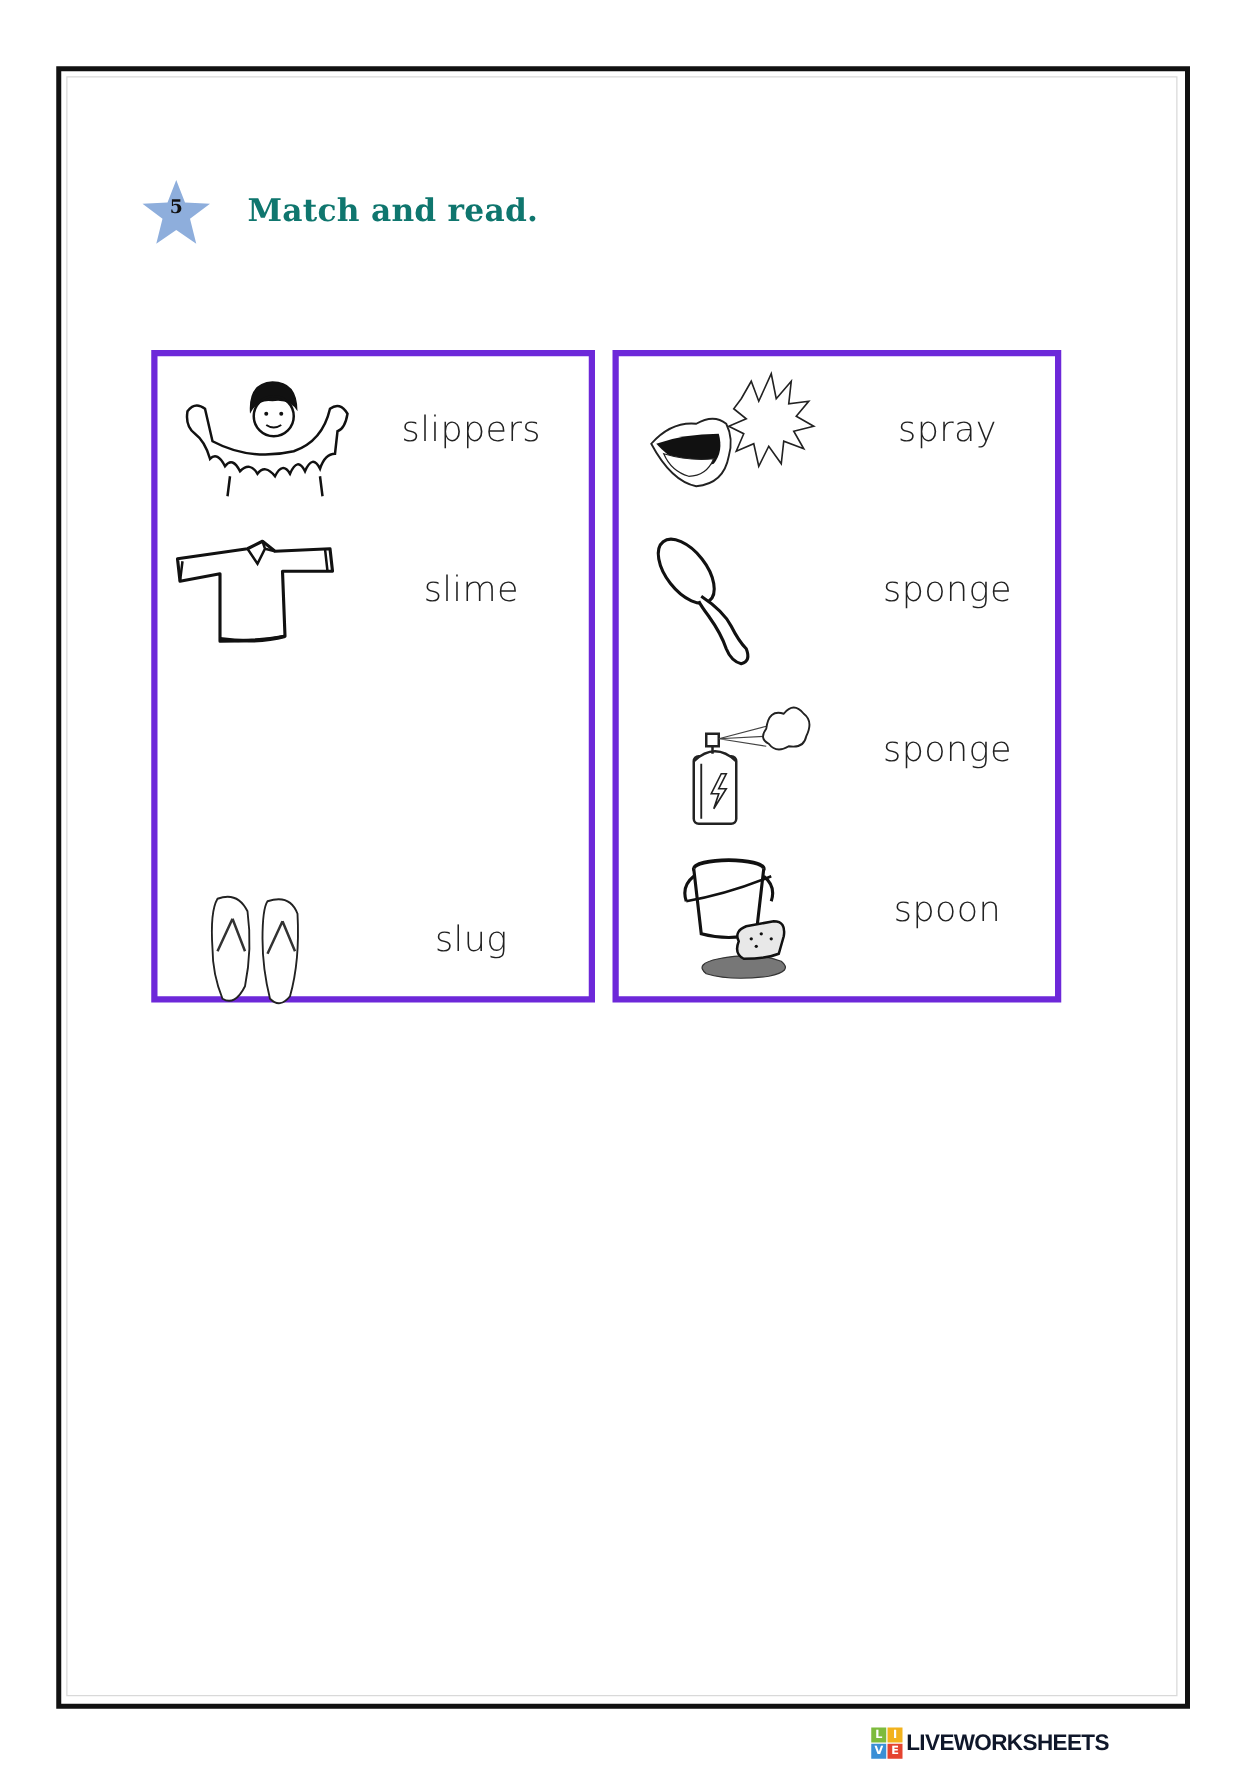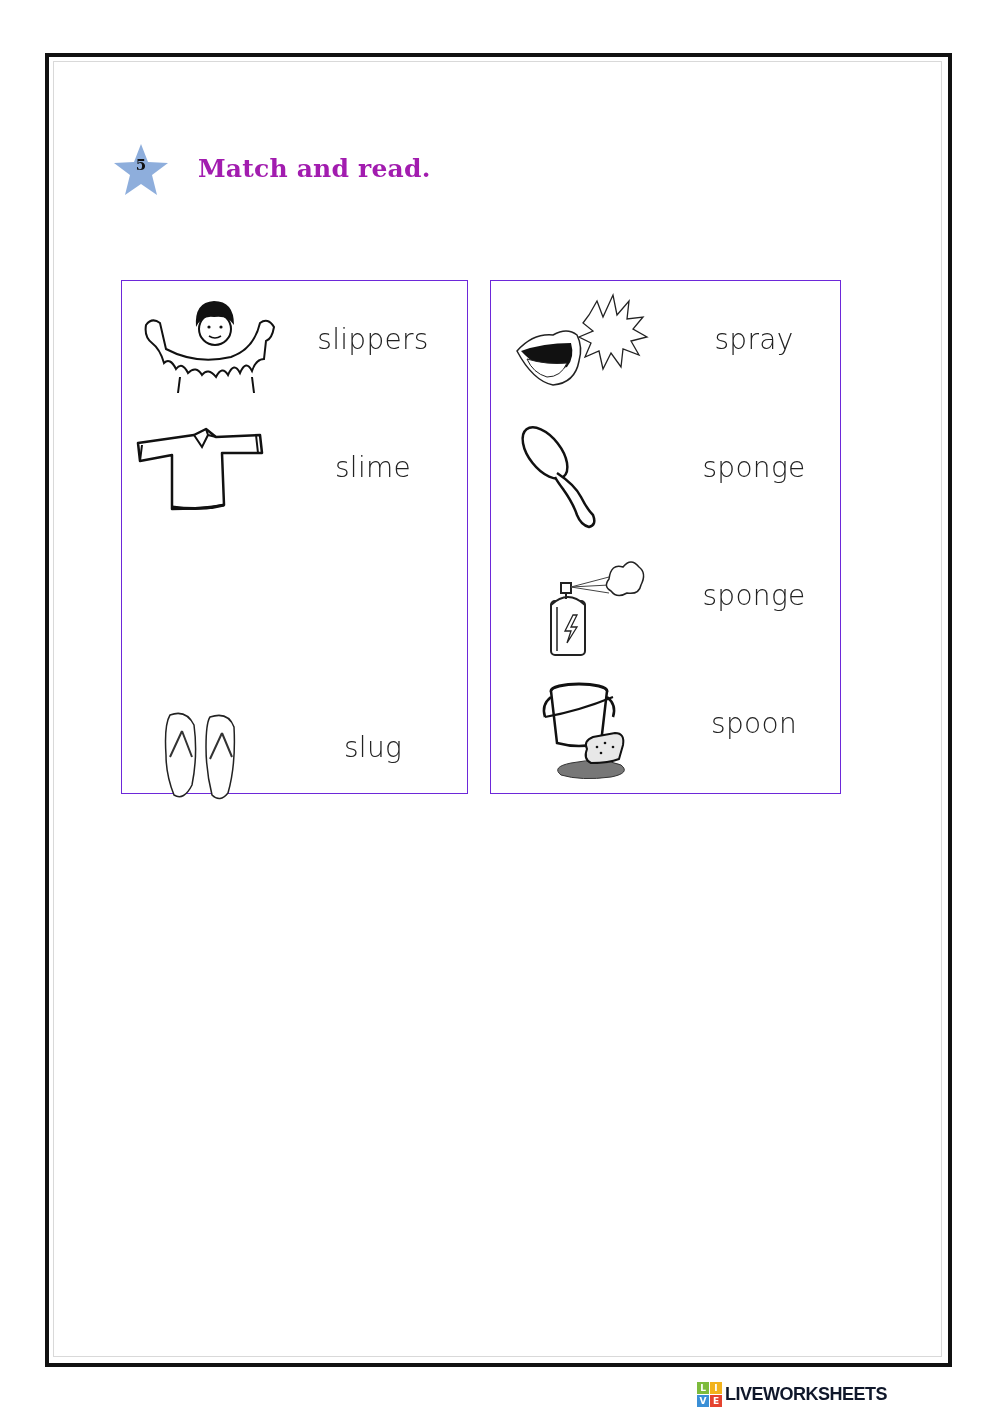--- a/index.html
+++ b/index.html
@@ -3,22 +3,22 @@
 <meta charset="utf-8">
 <style>
   html, body { margin:0; padding:0; background:#ffffff; }
   body { width:1000px; height:1413px; position:relative; overflow:hidden; font-family:"DejaVu Sans", sans-serif; }
   .frame { position:absolute; left:45px; top:53px; width:899px; height:1306px; border:4px solid #111; background:#fff; }
   .frame-inner { position:absolute; left:4px; top:4px; right:6px; bottom:6px; border:1px solid #d9d9d9; }
   .header { position:absolute; left:112px; top:142px; height:56px; display:flex; align-items:center; }
   .star { position:relative; width:58px; height:56px; }
   .star svg { position:absolute; left:0; top:0; }
   .star-num { position:absolute; left:0; top:14px; width:58px; text-align:center; font-family:"DejaVu Serif", serif; font-weight:bold; font-size:15px; color:#111; }
-  .title { position:absolute; left:86px; top:12px; white-space:nowrap; font-family:"DejaVu Serif", serif; font-weight:bold; font-size:25px; color:#a21caf; letter-spacing:0.2px; }
-  .panel { position:absolute; top:280px; width:345px; height:512px; border:1px solid #6d28d9; background:#fff; }
+  .title { position:absolute; left:86px; top:12px; white-space:nowrap; font-family:"DejaVu Serif", serif; font-weight:bold; font-size:25px; color:#0f766e; letter-spacing:0.2px; }
+  .panel { position:absolute; top:280px; width:345px; height:512px; border:5px solid #6d28d9; background:#fff; }
   .panel.left { left:121px; }
   .panel.right { left:490px; width:349px; }
   .row { position:absolute; left:0; width:100%; height:128px; }
   .pic { position:absolute; top:6px; width:150px; height:114px; }
   .word { position:absolute; top:42px; font-family:"DejaVu Sans", sans-serif; font-size:28px; font-weight:300; color:#222; letter-spacing:0.3px; width:140px; text-align:center; }
   .panel.left .word { left:181px; }
   .panel.right .word { left:193px; }
   .logo { position:absolute; left:697px; top:1379px; height:30px; display:flex; align-items:center; }
   .logo-grid { display:grid; grid-template-columns:12px 12px; grid-template-rows:12px 12px; gap:1px; margin-right:3px; }
   .logo-grid span { display:flex; align-items:center; justify-content:center; font-family:"DejaVu Sans", sans-serif; font-weight:bold; font-size:9px; color:#fff; }

